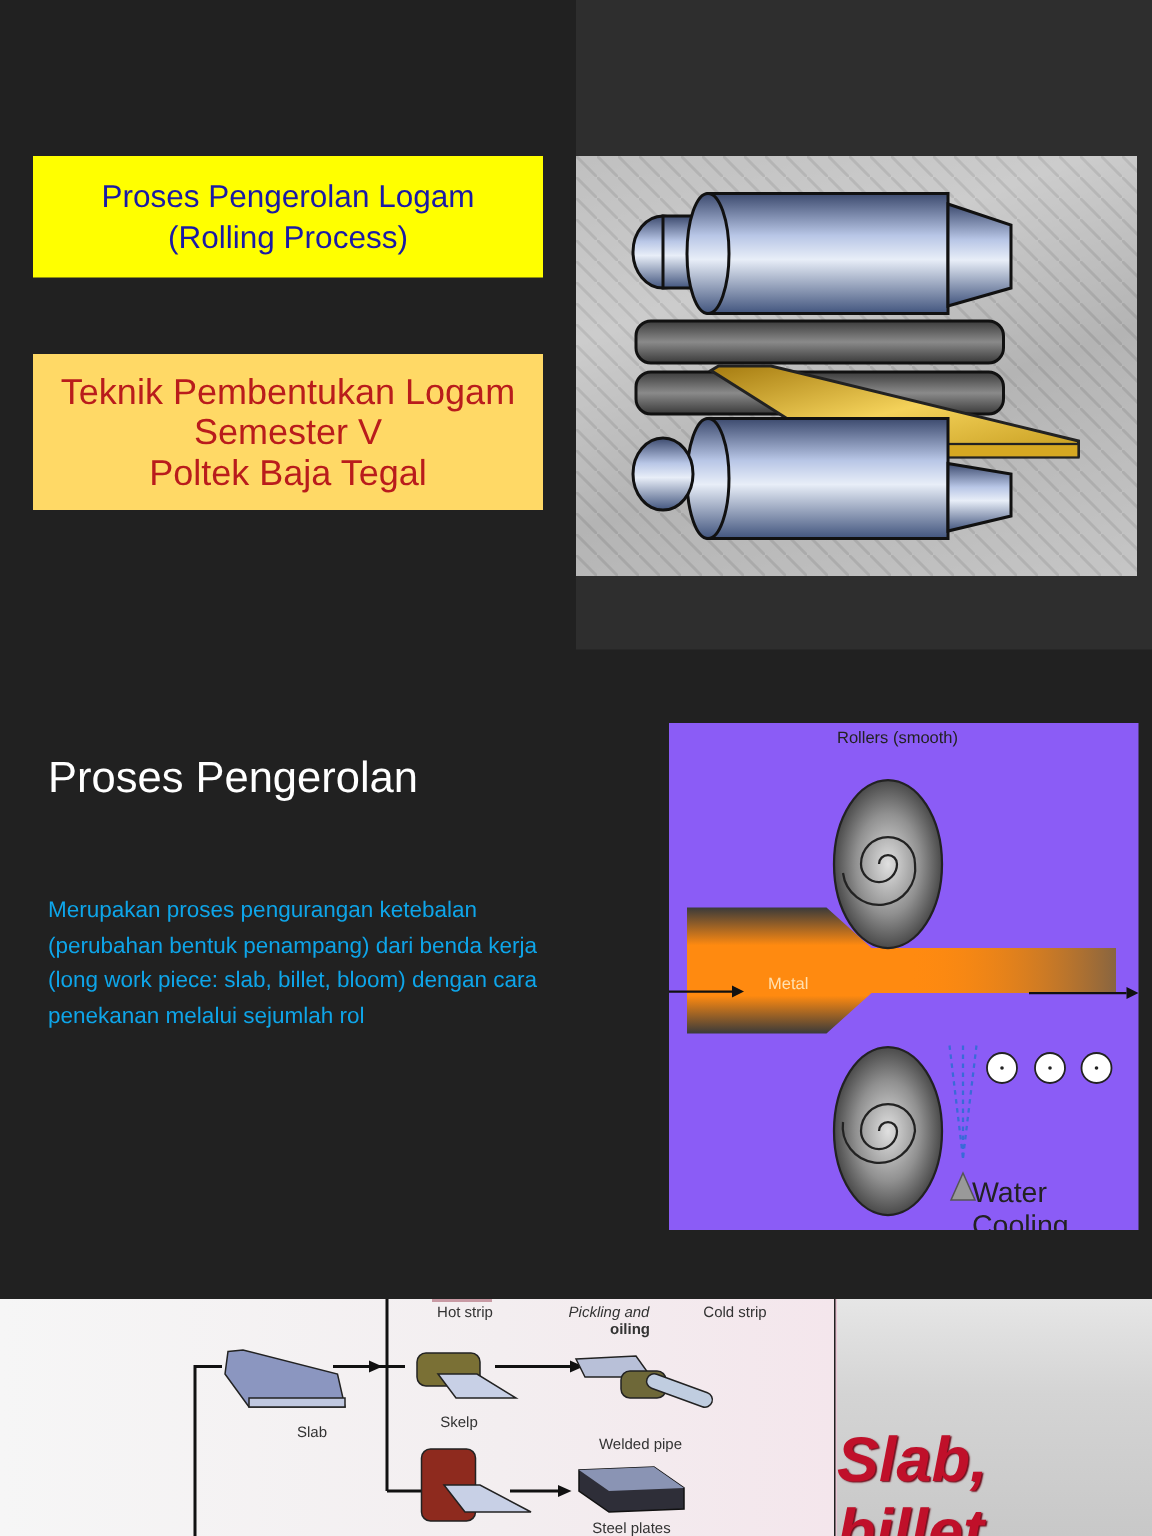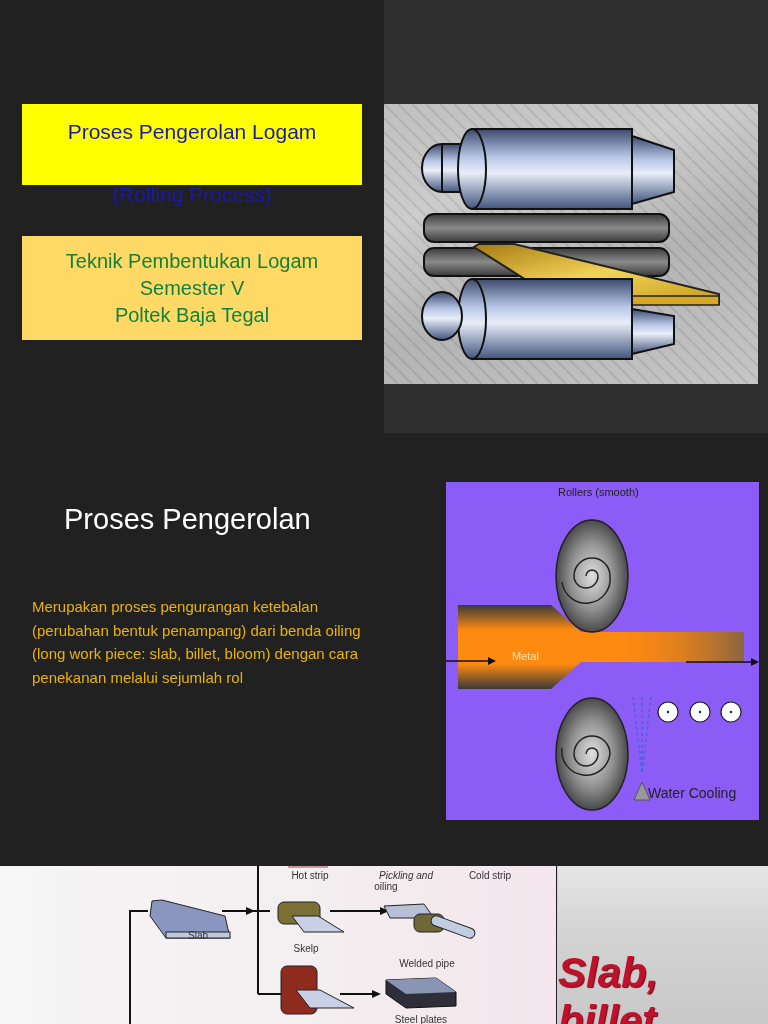--- a/index.html
+++ b/index.html
@@ -3,29 +3,29 @@
 <meta charset="utf-8">
 <style>
   * { margin: 0; padding: 0; box-sizing: border-box; }
   html, body { width: 768px; height: 1024px; overflow: hidden; background: #212121; }
   body { position: relative; font-family: "Liberation Sans", sans-serif; }
 
   
   .slide1 { position: absolute; left: 0; top: 0; width: 768px; height: 440px; background: #212121; }
   .slide1-right { position: absolute; left: 384px; top: 0; width: 384px; height: 433px; background: #2e2e2e; }
   .title-box { position: absolute; left: 22px; top: 104px; width: 340px; height: 81px; background: #ffff00; display: flex; flex-direction: column; align-items: center; justify-content: center; }
-  .title-box span { color: #1a1aa6; font-size: 21px; line-height: 27px; display: block; text-align: right; margin-top: 36px; }
+  .title-box span { color: #1a1aa6; font-size: 21px; line-height: 27px; display: block; text-align: right; }
   .sub-box { position: absolute; left: 22px; top: 236px; width: 340px; height: 104px; background: #ffd966; display: flex; flex-direction: column; align-items: center; justify-content: center; }
-  .sub-box span { color: #15803d; font-size: 20px; line-height: 27px; display: block; text-align: center; }
+  .sub-box span { color: #b91c1c; font-size: 24px; line-height: 27px; display: block; text-align: center; }
   .roll-img { position: absolute; left: 384px; top: 104px; width: 374px; height: 280px; background: linear-gradient(160deg, #b9b9b9 0%, #d8d8d8 30%, #9c9c9c 60%, #c9c9c9 100%); overflow: hidden; }
 
   
   .slide2-title { position: absolute; left: 32px; top: 500px; width: 400px; color: #ffffff; font-size: 29px; line-height: 39px; font-weight: normal; }
-  .slide2-title span { display: block; margin-left: 32px; }
-  .slide2-body { position: absolute; left: 32px; top: 595px; width: 380px; color: #eab308; font-size: 15px; line-height: 23.5px; }
+  .slide2-title span { display: block; }
+  .slide2-body { position: absolute; left: 32px; top: 595px; width: 380px; color: #0ea5e9; font-size: 15px; line-height: 23.5px; }
   .slide2-body span { display: block; white-space: nowrap; }
   .diagram { position: absolute; left: 446px; top: 482px; width: 313px; height: 338px; background: #8b5cf6; overflow: hidden; }
   .diagram .label { position: absolute; font-size: 11px; color: #222; }
 
   
   .slide3 { position: absolute; left: 0; top: 866px; width: 768px; height: 158px; }
   .flow { position: absolute; left: 0; top: 0; width: 556px; height: 158px; background: linear-gradient(90deg, #f6f6f6 0%, #f3eef0 60%, #f4e6ec 100%); overflow: hidden; }
   .flow .lbl { position: absolute; font-size: 10px; color: #333; text-align: center; line-height: 11px; }
   .slab-panel { position: absolute; left: 557px; top: 0; width: 211px; height: 158px; background: linear-gradient(180deg, #e6e6e6 0%, #d4d4d4 40%, #c8c8c8 100%); border-left: 1px solid #e8c4d2; overflow: hidden; }
   .slab-text { position: absolute; left: 0; width: 206px; text-align: left; color: #c0102a; font-weight: bold; font-style: italic; font-size: 42px; line-height: 50px; text-shadow: 1px 1px 1px #6a0a18; }
@@ -93,21 +93,21 @@
     </svg>
   </div>
 </div>
 
 <h1 class="slide2-title">
   <span>Proses Pengerolan</span>
 </h1>
 
 <div class="slide2-body">
   <span>Merupakan proses pengurangan ketebalan</span>
-  <span>(perubahan bentuk penampang) dari benda oiling</span>
+  <span>(perubahan bentuk penampang) dari benda kerja</span>
   <span>(long work piece: slab, billet, bloom) dengan cara</span>
   <span>penekanan melalui sejumlah rol</span>
 </div>
 
 <div class="diagram">
   <svg width="313" height="338" viewBox="0 0 313 338" style="position:absolute;left:0;top:0">
     <defs>
       <linearGradient id="metalGrad" x1="0" y1="0" x2="0" y2="1">
         <stop offset="0" stop-color="#3a3a3a"></stop>
         <stop offset="0.3" stop-color="#ff8a10"></stop>
@@ -148,21 +148,21 @@
 
     <circle cx="222" cy="230" r="10" fill="#fff" stroke="#222" stroke-width="1.2"></circle>
     <circle cx="222" cy="230" r="1.2" fill="#222"></circle>
     <circle cx="254" cy="230" r="10" fill="#fff" stroke="#222" stroke-width="1.2"></circle>
     <circle cx="254" cy="230" r="1.2" fill="#222"></circle>
     <circle cx="285" cy="230" r="10" fill="#fff" stroke="#222" stroke-width="1.2"></circle>
     <circle cx="285" cy="230" r="1.2" fill="#222"></circle>
   </svg>
   <span class="label" style="left:112px;top:4px;">Rollers (smooth)</span>
   <span class="label" style="left:66px;top:168px;color:#ffe0b0;">Metal</span>
-  <span class="label" style="left:202px;top:303px;font-size:14px;">Water Cooling</span>
+  <span class="label" style="left:202px;top:303px;font-size:19px;">Water Cooling</span>
 </div>
 
 <div class="slide3">
   <div class="flow">
     <svg width="556" height="158" viewBox="0 0 556 158" style="position:absolute;left:0;top:0">
 
       <g stroke="#111" stroke-width="2" fill="none">
         <line x1="258" y1="0" x2="258" y2="128"></line>
         <polyline points="130,158 130,45 148,45"></polyline>
         <line x1="222" y1="45" x2="270" y2="45"></line>
@@ -187,23 +187,23 @@
       <rect x="281" y="100" width="36" height="48" rx="6" fill="#8e2a1e" stroke="#222" stroke-width="1"></rect>
       <polygon points="296,124 320,124 354,142 310,142" fill="#c8d0e6" stroke="#222" stroke-width="1"></polygon>
 
       <polygon points="386,114 436,112 456,126 456,140 406,142 386,128" fill="#2e2e38" stroke="#111" stroke-width="1"></polygon>
       <polygon points="386,114 436,112 456,126 406,128" fill="#8a94b4"></polygon>
 
       <rect x="288" y="0" width="40" height="2" fill="#c89aa4"></rect>
     </svg>
     <span class="lbl" style="left:286px;top:4px;width:48px;">Hot strip</span>
     <span class="lbl" style="left:370px;top:4px;width:72px;font-style:italic;">Pickling and</span>
-    <span class="lbl" style="left:350px;top:15px;width:72px;">oiling</span>
+    <span class="lbl" style="left:384px;top:15px;width:72px;font-weight:bold;">oiling</span>
     <span class="lbl" style="left:460px;top:4px;width:60px;">Cold strip</span>
-    <span class="lbl" style="left:178px;top:64px;width:40px;">Slab</span>
+    <span class="lbl" style="left:178px;top:84px;width:40px;text-align:right;">Slab</span>
     <span class="lbl" style="left:286px;top:77px;width:40px;">Skelp</span>
     <span class="lbl" style="left:390px;top:92px;width:74px;">Welded pipe</span>
     <span class="lbl" style="left:294px;top:159px;width:40px;text-align:center;">Plate</span>
     <span class="lbl" style="left:384px;top:148px;width:74px;">Steel plates</span>
   </div>
 
   <div class="slab-panel">
     <span class="slab-text" style="top:82px;">Slab,</span>
     <span class="slab-text" style="top:130px;">billet</span>
   </div>

